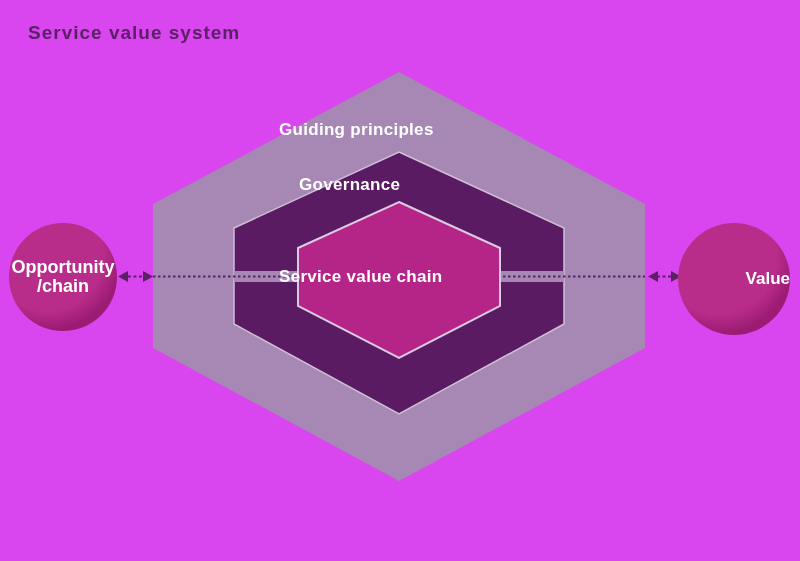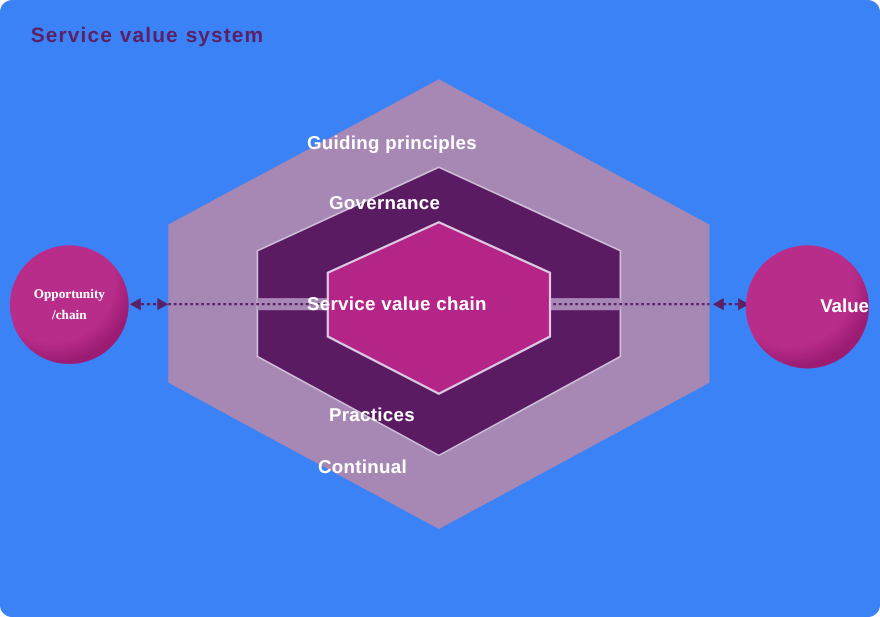--- a/index.html
+++ b/index.html
@@ -2,21 +2,21 @@
 <html style="--title: #5b2166; --outer-hex: #a787b4; --middle-hex: #5a1b62; --inner-hex: #b52487; --circle-light: #b92d8a; --circle-dark: #9c1c74; --connector: #5b2166; --label: #ffffff;"><head>
 <meta charset="utf-8">
 <style>
   :root{
     --title:#5b2166; --outer-hex:#a787b4; --middle-hex:#5a1b62; --inner-hex:#b52487;
     --circle-light:#b92d8a; --circle-dark:#9c1c74; --connector:#5b2166; --label:#ffffff;
   }
   *{margin:0;padding:0;box-sizing:border-box;}
   html,body{background:#ffffff;}
   body{font-family:"Liberation Sans", sans-serif;}
-  .canvas{position:relative;width:800px;height:561px;background:#3b82f6;overflow:hidden;border-radius:11px;}
+  .canvas{position:relative;width:800px;height:561px;background:#d946ef;overflow:hidden;}
 
   .page-title{
     position:absolute;left:28px;top:22px;
     font-size:19px;font-weight:bold;letter-spacing:1px;
     color:var(--title);
   }
 
   svg.diagram{position:absolute;left:0;top:0;}
 
   .outer-hex{fill:var(--outer-hex);}
@@ -38,21 +38,21 @@
   .lbl-practices{left:299px;top:369px;width:200px;}
   .lbl-continual{left:289px;top:416px;width:220px;}
   .lbl-continual span{display:block;}
 
   .circle{
     position:absolute;border-radius:50%;
     background:radial-gradient(circle at 36% 30%, var(--circle-light) 54%, var(--circle-dark) 72%);
     display:flex;flex-direction:column;align-items:center;justify-content:center;
     color:var(--label);font-weight:bold;text-align:center;
   }
-  .circle-left{left:9px;top:223px;width:108px;height:108px;font-size:12px;line-height:19px;font-family:Liberation Serif, serif;}
+  .circle-left{left:9px;top:223px;width:108px;height:108px;font-size:18px;line-height:19px;}
   .circle-right{left:678px;top:223px;width:112px;height:112px;font-size:17px;align-items:flex-end;}
   .circle span{display:block;white-space:nowrap;}
 </style>
 </head>
 <body>
 
 <div class="canvas">
 
   <div class="page-title">Service value system</div>
 
@@ -77,23 +77,21 @@
     <g>
       <line class="arrow-shaft" x1="657" y1="276.5" x2="672" y2="276.5"></line>
       <polygon class="arrow-head" points="648,276.5 658,271 658,282"></polygon>
       <polygon class="arrow-head" points="681,276.5 671,271 671,282"></polygon>
     </g>
   </svg>
 
   <div class="hex-label lbl-guiding">Guiding principles</div>
   <div class="hex-label lbl-governance">Governance</div>
   <div class="hex-label lbl-svc">Service value chain</div>
-  <div class="hex-label lbl-practices">Practices</div>
   <div class="hex-label lbl-continual">
-    <span>Continual</span>
   </div>
 
   <div class="circle circle-left">
     <span>Opportunity</span>
     <span>/chain</span>
   </div>
 
   <div class="circle circle-right">
     <span>Value</span>
   </div>

